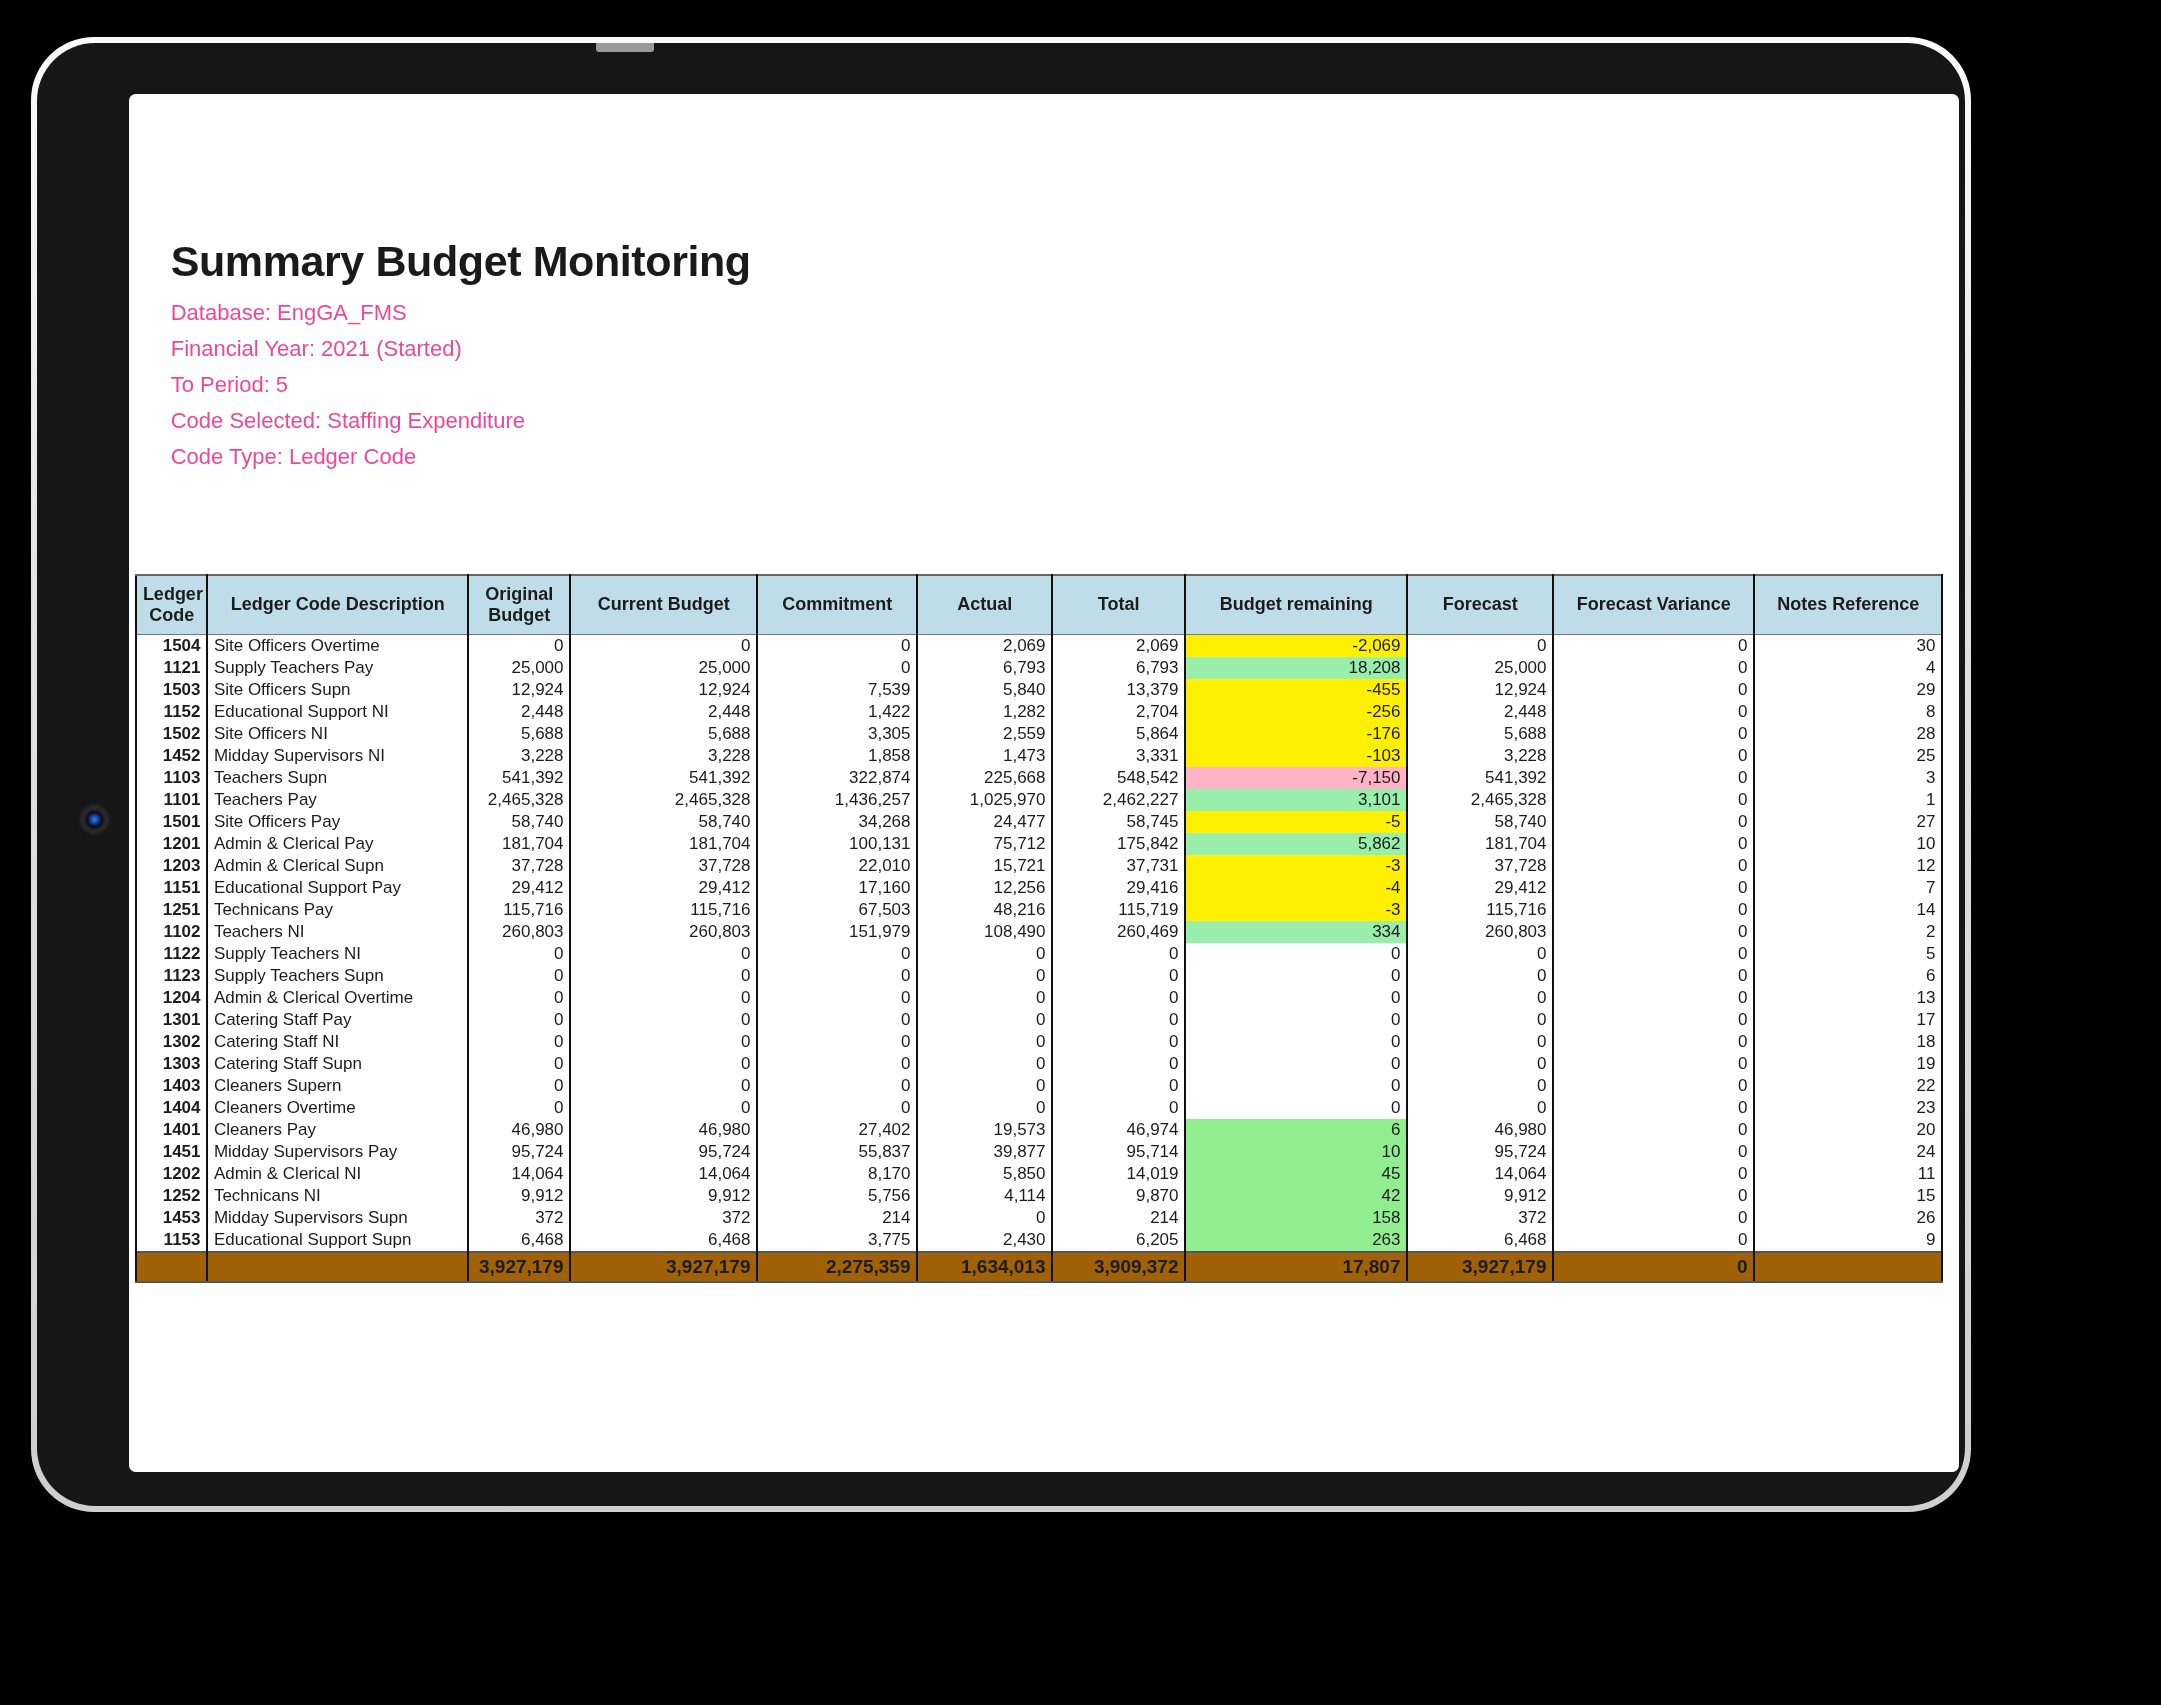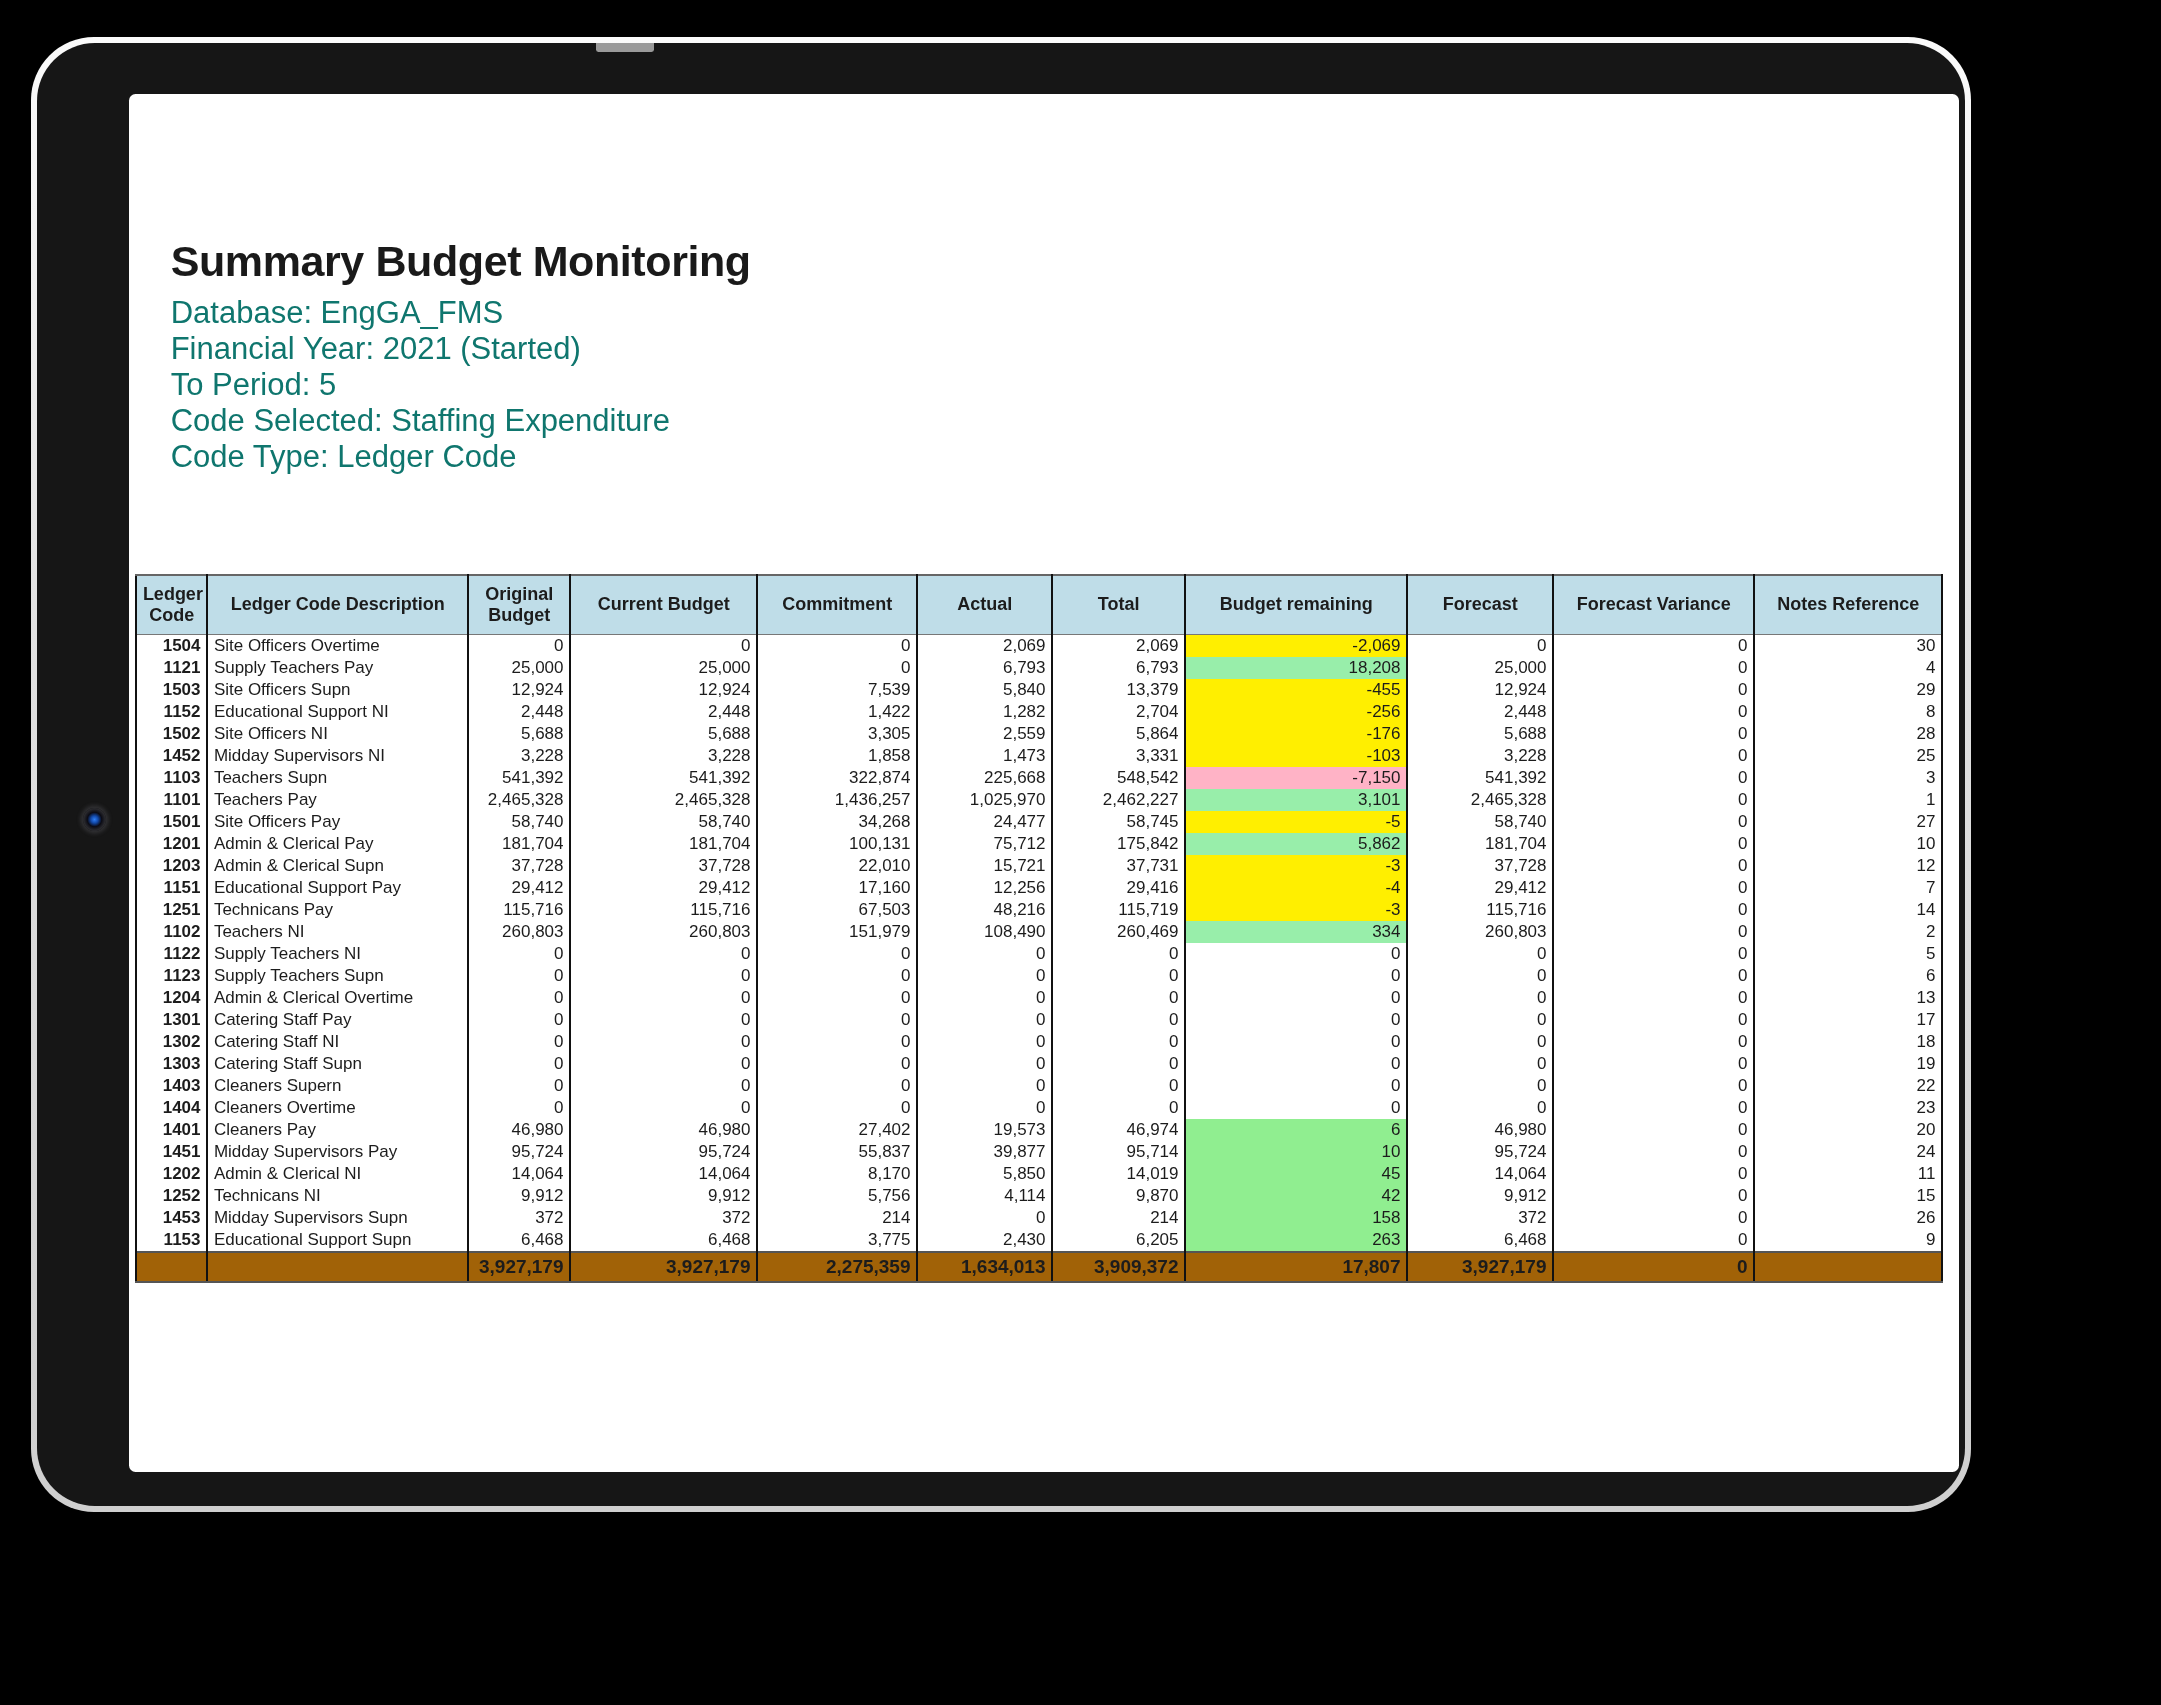--- a/index.html
+++ b/index.html
@@ -75,23 +75,23 @@
     margin-top: 39px;
   }
   #report-title {
     font-size: 43px;
     font-weight: bold;
     letter-spacing: -0.4px;
     margin: 0 0 9px 0;
     color: #1a1a1a;
   }
   .meta-line {
-    font-size: 31px;
+    font-size: 22px;
     line-height: 36px;
-    color: #0f766e;
+    color: #ec4899;
     white-space: nowrap;
   }
 
   
   #budget-table-wrap {
     position: absolute;
     left: 6.5px;
     top: 480px;
     width: 1809px;
   }

